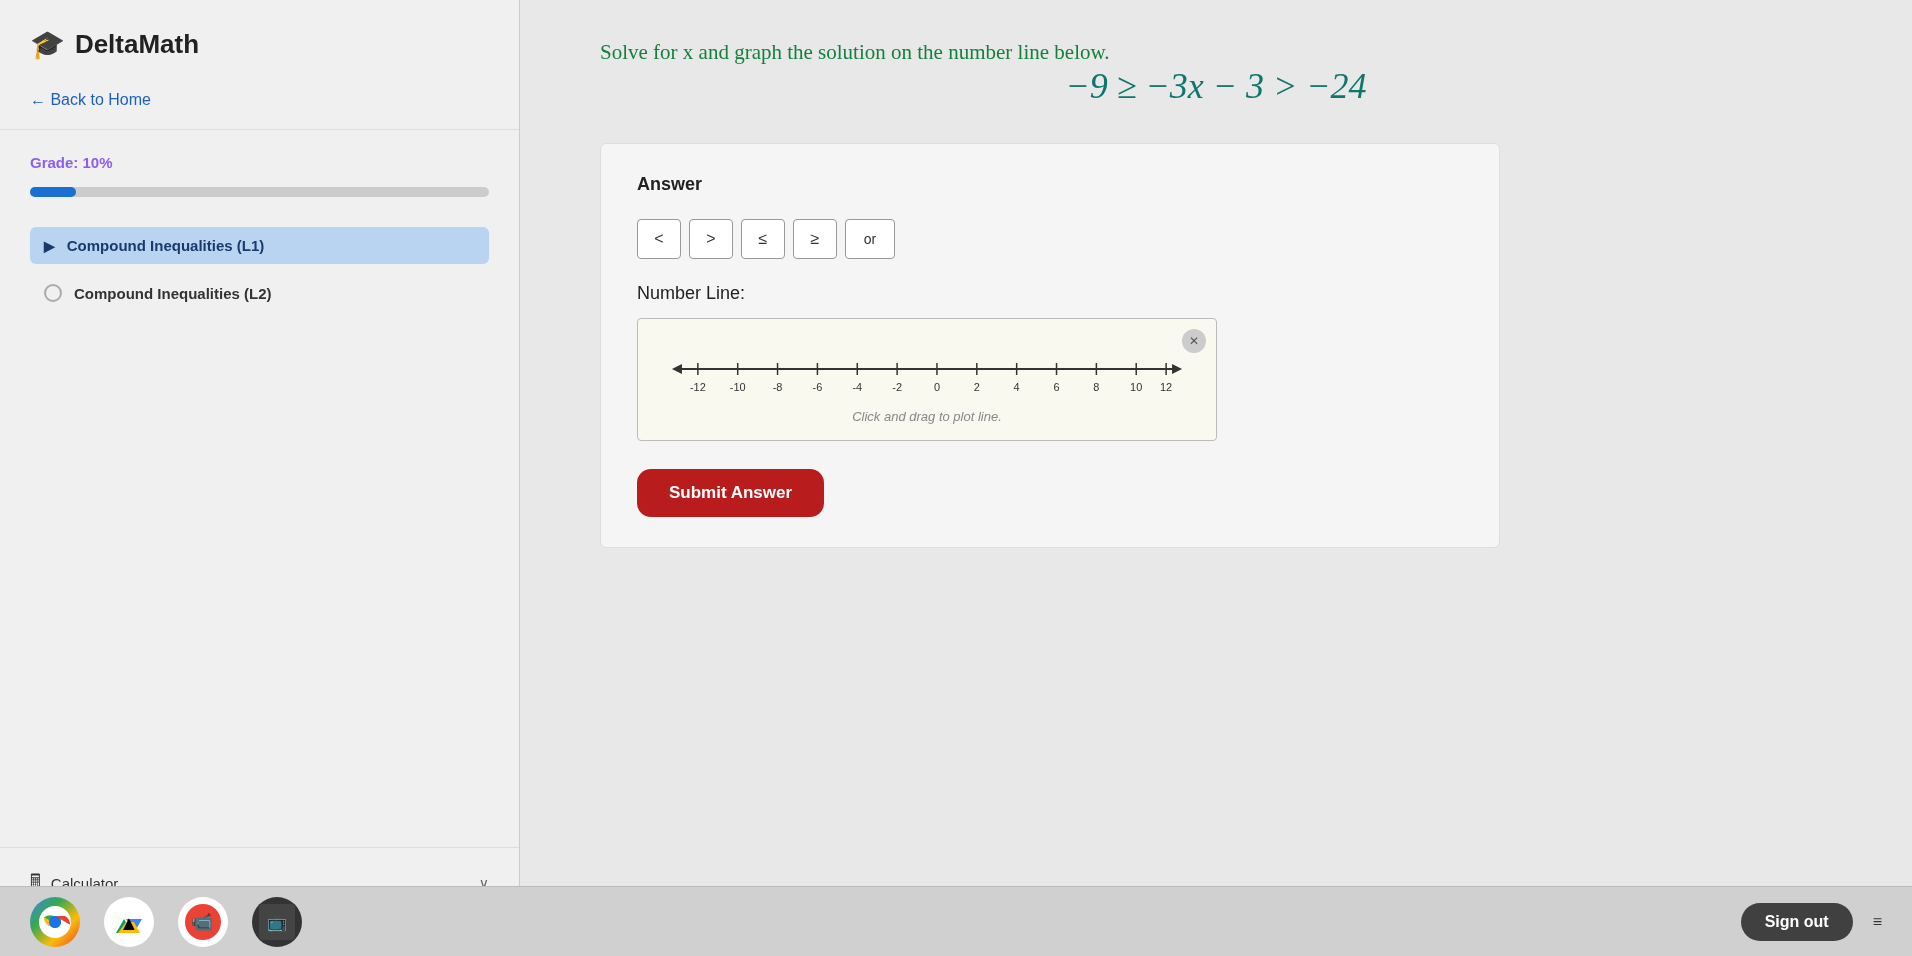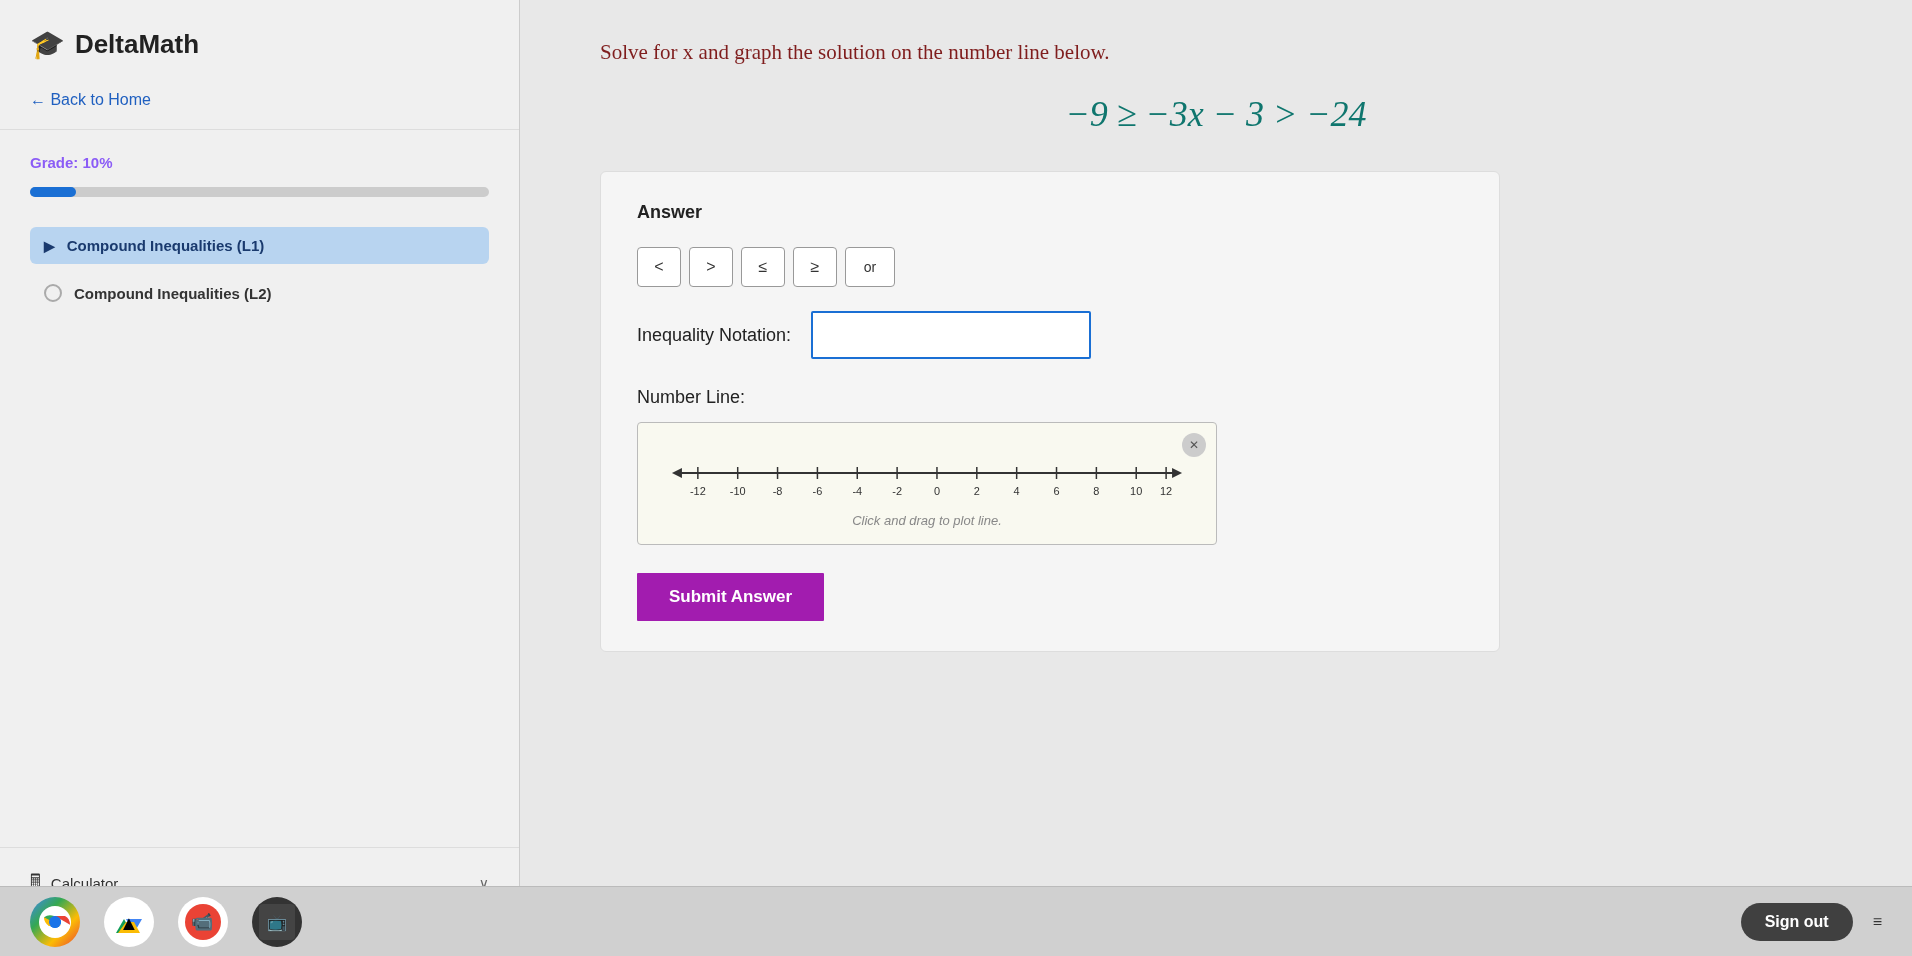--- a/index.html
+++ b/index.html
@@ -192,22 +192,21 @@
       flex: 1;
       background: #e8e8e8;
       display: flex;
       flex-direction: column;
       padding: 40px 80px;
       overflow-y: auto;
     }
 
     .problem-title {
       font-size: 21px;
-      color: #7f1d1d;
-      margin-bottom: 28px;
+      color: #15803d;
       font-family: Georgia, serif;
     }
 
     .problem-equation {
       font-size: 36px;
       text-align: center;
       color: #0f766e;
       font-family: Georgia, serif;
       margin-bottom: 36px;
       font-style: italic;
@@ -326,26 +325,26 @@
 
     .drag-hint {
       text-align: center;
       font-size: 13px;
       color: #888;
       margin-top: 6px;
       font-style: italic;
     }
 
     .submit-btn {
-      background: #a21caf;
+      background: #b91c1c;
       color: #fff;
       border: none;
       padding: 14px 32px;
       font-size: 17px;
-      border-radius: 1px;
+      border-radius: 14px;
       cursor: pointer;
       font-weight: 600;
     }
 
     
     .taskbar {
       position: fixed;
       bottom: 0;
       left: 0;
       right: 0;
@@ -478,24 +477,20 @@
     <div class="answer-label">Answer</div>
 
     <div class="symbol-buttons">
       <button class="sym-btn">&lt;</button>
       <button class="sym-btn">&gt;</button>
       <button class="sym-btn">≤</button>
       <button class="sym-btn">≥</button>
       <button class="sym-btn-or">or</button>
     </div>
 
-    <div class="inequality-notation-row">
-      <span class="inequality-label">Inequality Notation:</span>
-      <input class="notation-input" type="text" value="" style="">
-    </div>
 
     <div class="number-line-label">Number Line:</div>
 
     <div class="number-line-container">
       <button class="number-line-reset">✕</button>
       <svg class="number-line-svg-area" viewBox="0 0 540 60" height="60">
 
         <line x1="20" y1="30" x2="520" y2="30" stroke="#333" stroke-width="2"></line>
 
         <polygon points="14,30 24,25 24,35" fill="#333"></polygon>

